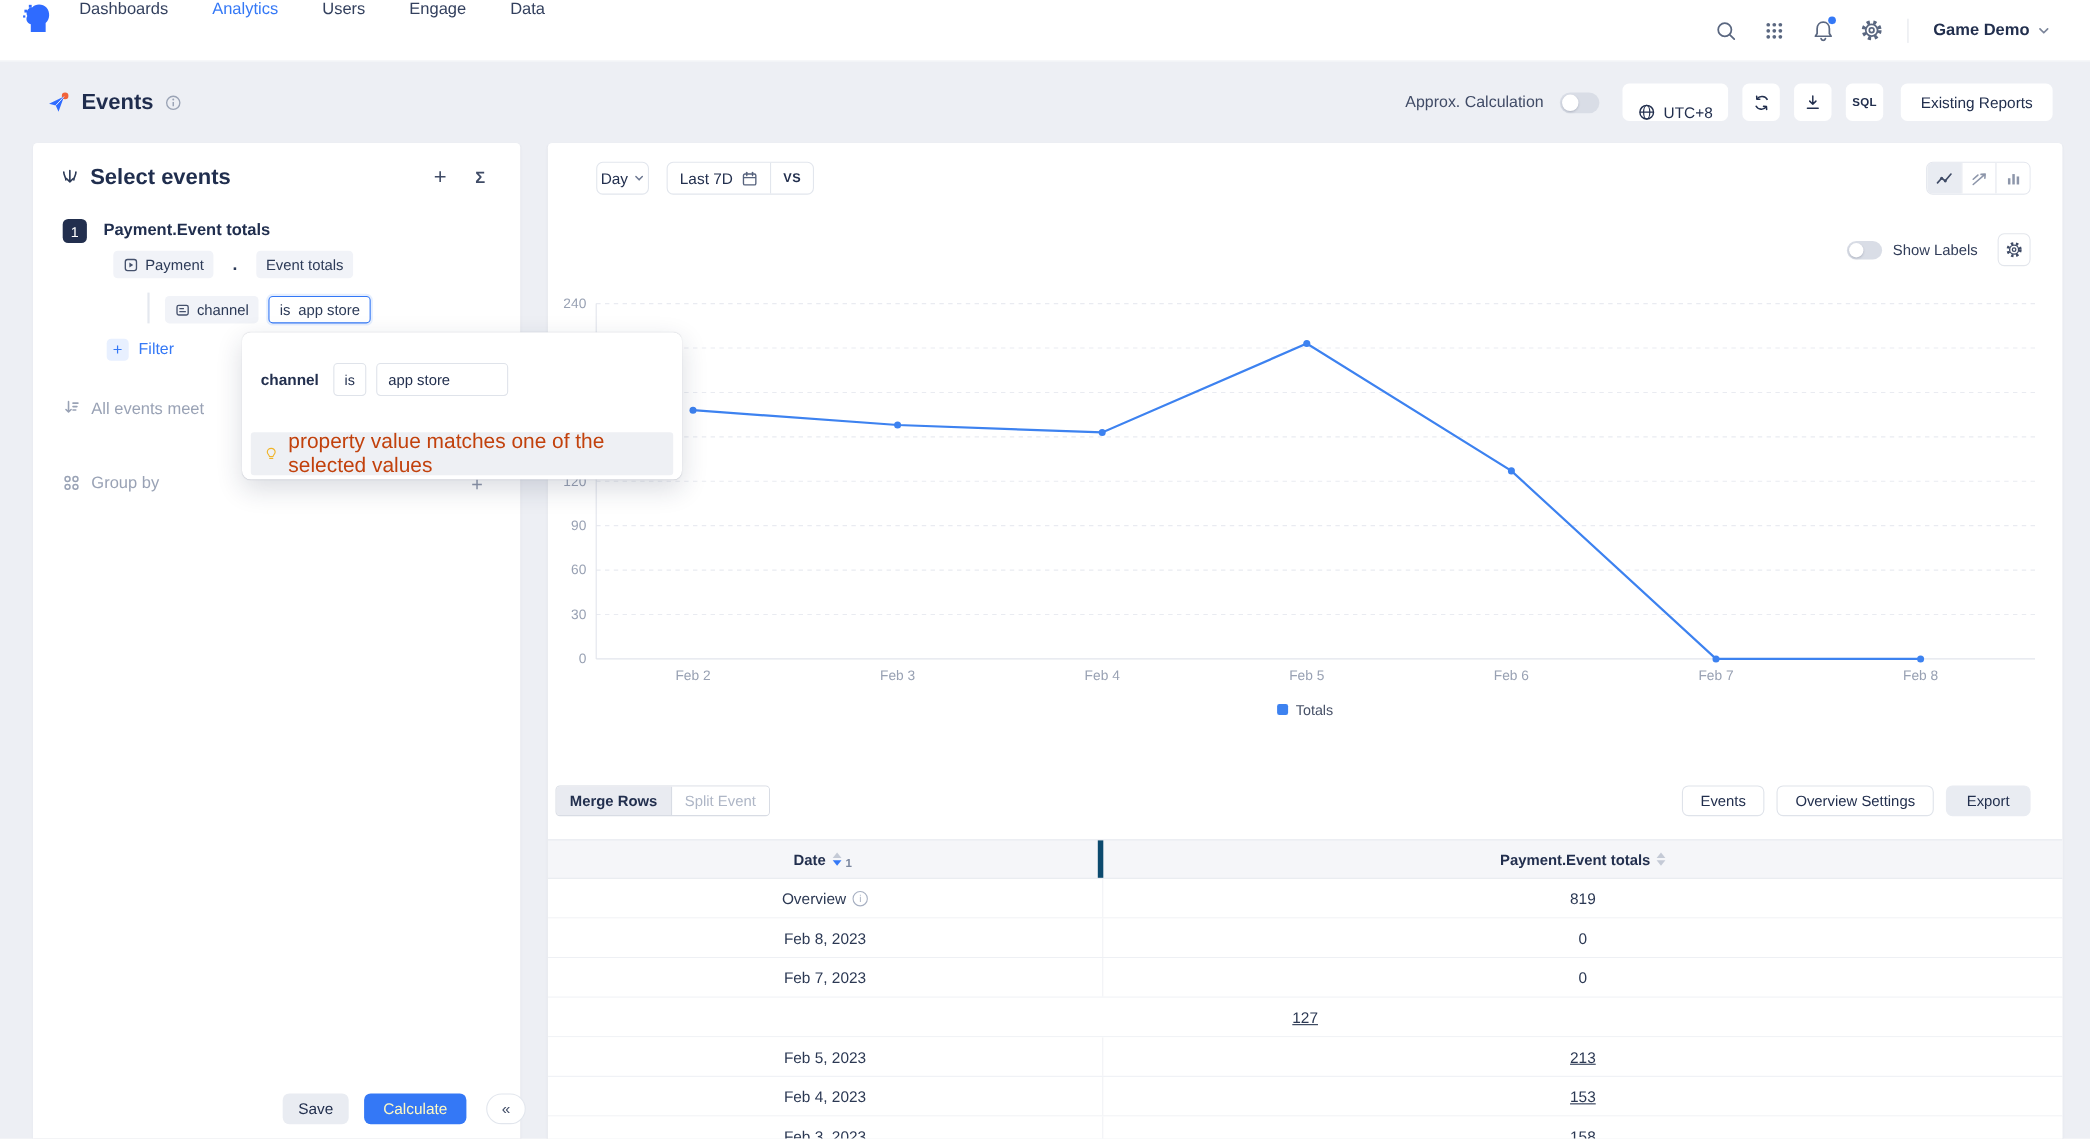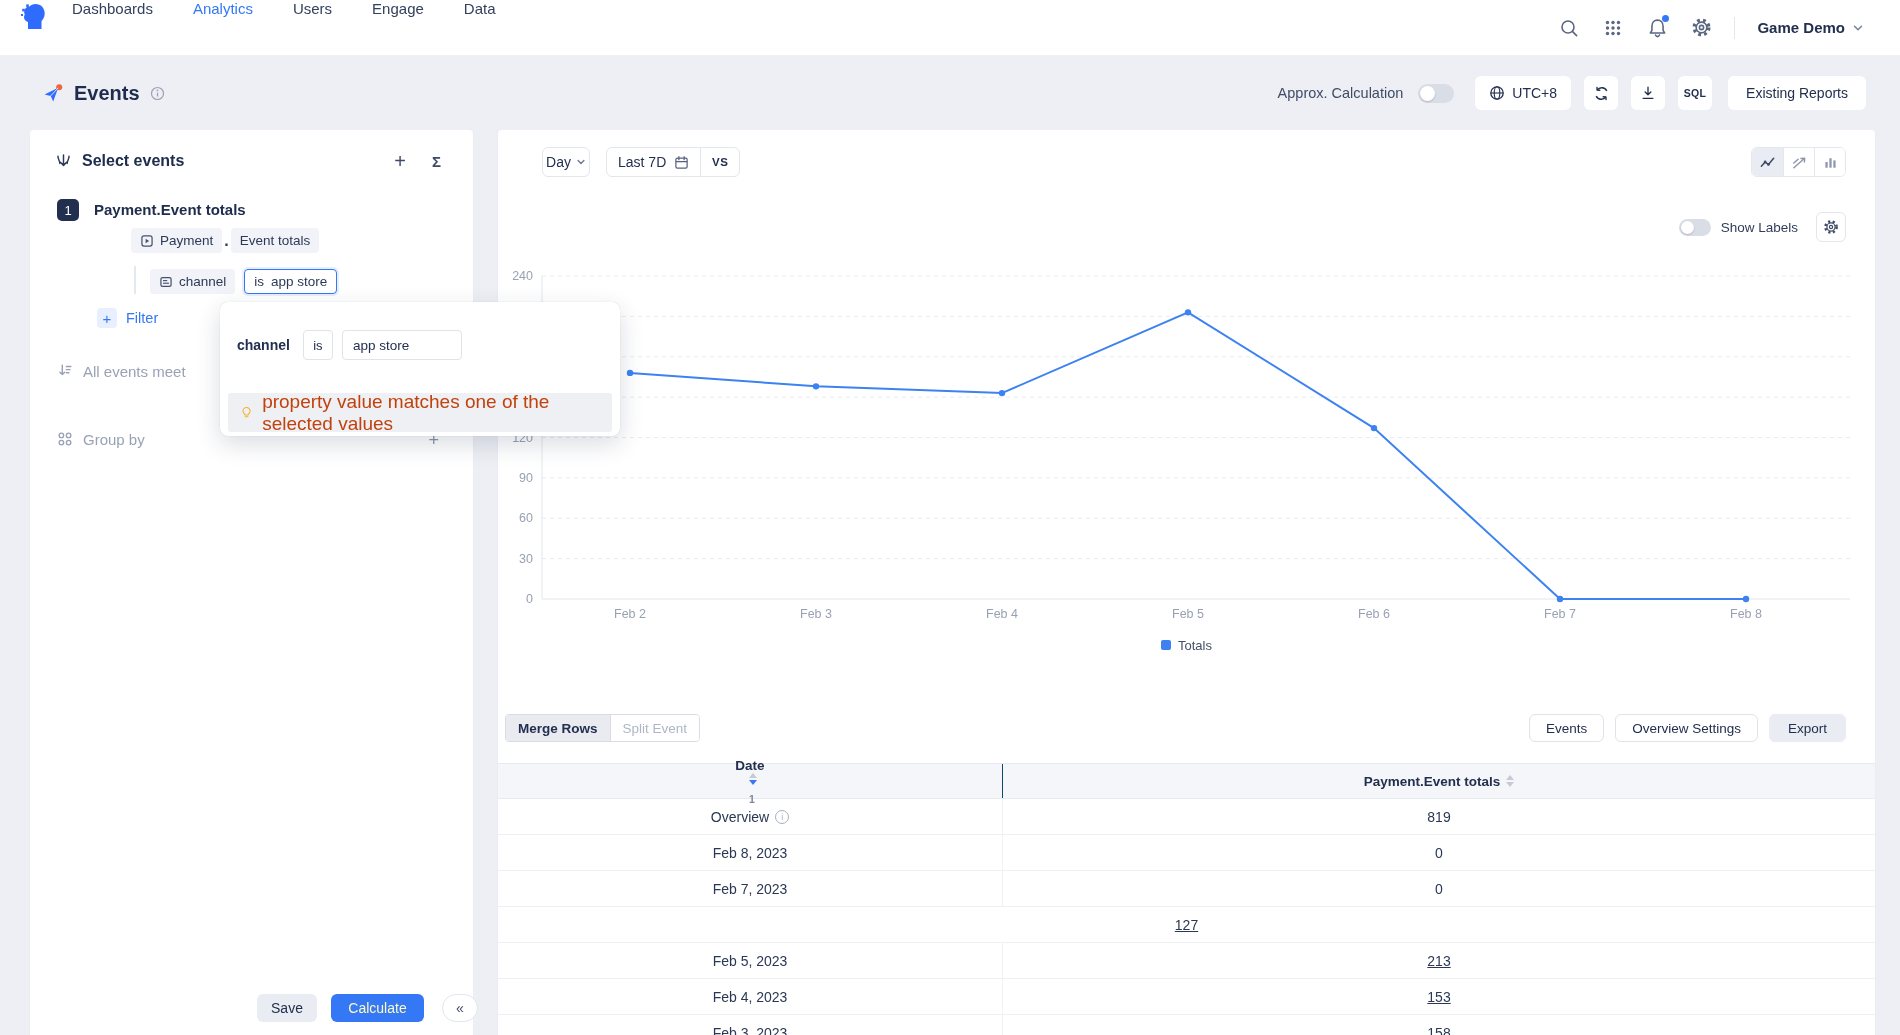--- a/index.html
+++ b/index.html
@@ -39,30 +39,30 @@
   .hbtn.wide { padding:0 18px; margin-left:3px; }
 
   
   .left-panel { position:absolute; left:30px; top:130px; width:443px; bottom:0; background:#fff;
     border-radius:4px 4px 0 0; box-shadow:0 1px 2px rgba(30,40,70,.05); z-index:5; }
   .right-panel { position:absolute; left:498px; top:130px; width:1377px; bottom:0; background:#fff;
     border-radius:4px 4px 0 0; box-shadow:0 1px 2px rgba(30,40,70,.05); overflow:hidden; }
 
   
   .sel-header { position:absolute; top:18px; left:24px; right:24px; height:26px; display:flex; align-items:center; }
-  .sel-title { font-size:16px; font-weight:600; color:#202e4e; margin-left:9px; }
+  .sel-title { font-size:20px; font-weight:600; color:#202e4e; margin-left:9px; }
   .sel-actions { margin-left:auto; display:flex; align-items:center; gap:26px; padding-right:8px; }
   .plus-glyph { font-size:20px; color:#3f4b66; line-height:1; cursor:pointer; }
   .sigma-glyph { font-size:15px; font-weight:700; color:#3f4b66; cursor:pointer; }
 
   .ev-badge { position:absolute; left:27px; top:69px; width:22px; height:22px; background:#222f4e; color:#fff;
     border-radius:5px; font-size:13px; display:flex; align-items:center; justify-content:center; }
   .ev-name { position:absolute; left:64px; top:71px; font-size:15px; font-weight:700; color:#202e4e; }
 
-  .chips-row { position:absolute; left:73px; top:98px; display:flex; align-items:center; gap:2px;margin-left:28px; }
+  .chips-row { position:absolute; left:73px; top:98px; display:flex; align-items:center; gap:17px; }
   .chip { height:25px; background:#f1f3f8; border-radius:4px; display:flex; align-items:center; gap:6px;
     padding:0 9px; font-size:13.5px; color:#2c3a57; cursor:pointer; }
   .chip-dot { color:#2c3a57; font-weight:700; }
 
   .indent-line { position:absolute; left:104px; top:136px; width:2px; height:28px; background:#e4e8ef; }
   .filter-row { position:absolute; left:120px; top:139px; display:flex; align-items:center; gap:9px; }
   .chip.focus { background:#fff; border:1px solid #3478f6; box-shadow:0 0 0 2px rgba(52,120,246,.12); gap:7px; }
 
   .filter-add { position:absolute; left:67px; top:178px; display:flex; align-items:center; gap:9px; cursor:pointer; }
   .plus-box { width:20px; height:20px; border-radius:4px; background:#e8f0ff; color:#3478f6; font-size:15px;
@@ -118,21 +118,21 @@
   .mg-btn + .mg-btn { border-left:1px solid #d8dce4; }
   .tt-right { margin-left:auto; display:flex; align-items:center; gap:11px; }
   .tbtn { height:28px; padding:0 16px; background:#fff; border:1px solid #dfe3ea; border-radius:6px;
     font-size:13.5px; color:#222f4e; cursor:pointer; display:flex; align-items:center; }
   .tbtn.fill { background:#e9ecf2; border-color:#e9ecf2; padding:0 18px; }
 
   
   .table-wrap { position:absolute; top:633px; left:0; right:0; }
   .thead { height:36px; background:#f5f6f9; border-top:1px solid #e7eaef; border-bottom:1px solid #e7eaef; display:flex; }
   .th { display:flex; align-items:center; justify-content:center; font-size:13.5px; font-weight:600; color:#222f4e; }
-  .th1 { width:505px; border-right:1px solid #0c4a6e;flex-direction:column; }
+  .th1 { width:505px; border-right:5px solid #0c4a6e; }
   .th2 { flex:1; }
   .sort-stack { display:flex; flex-direction:column; gap:2px; margin-left:6px; cursor:pointer; }
   .tri-up { width:0; height:0; border-left:4px solid transparent; border-right:4px solid transparent; border-bottom:5px solid #c4cad6; }
   .tri-down { width:0; height:0; border-left:4px solid transparent; border-right:4px solid transparent; border-top:5px solid #c4cad6; }
   .tri-down.on { border-top-color:#3478f6; }
   .sort-ord { font-size:10.5px; color:#7c88a0; margin-left:4px; margin-top:8px; }
   .trow { height:36px; display:flex; border-bottom:1px solid #eef0f4; background:#fff; }
   .tcell { display:flex; align-items:center; justify-content:center; font-size:14px; color:#2b3853; }
   .tc1 { width:505px; border-right:1px solid #f0f2f6; }
   .tc2 { flex:1; }
@@ -232,21 +232,21 @@
       <svg width="15" height="15" viewBox="0 0 16 16">
           <circle cx="8" cy="8" r="6.4" fill="none" stroke="#9aa3b5" stroke-width="1.3"></circle>
           <line x1="8" y1="7.1" x2="8" y2="11.2" stroke="#9aa3b5" stroke-width="1.4"></line>
           <circle cx="8" cy="4.7" r="0.95" fill="#9aa3b5"></circle>
         </svg>
     </span>
   </div>
   <div class="ph-right">
     <span class="approx-label">Approx. Calculation</span>
     <div class="toggle"></div>
-    <div class="hbtn" style="margin-left:8px;">
+    <div class="hbtn" style="margin-left:8px;align-items:flex-end;">
       <svg width="16" height="16" viewBox="0 0 16 16">
           <circle cx="8" cy="8" r="6.2" fill="none" stroke="#222f4e" stroke-width="1.3"></circle>
           <ellipse cx="8" cy="8" rx="2.8" ry="6.2" fill="none" stroke="#222f4e" stroke-width="1.1"></ellipse>
           <line x1="1.8" y1="8" x2="14.2" y2="8" stroke="#222f4e" stroke-width="1.1"></line>
         </svg>
       <span>UTC+8</span>
     </div>
     <div class="hbtn sq">
       <svg width="17" height="17" viewBox="0 0 18 18">
         <path d="M14.6 6.2 A6 6 0 0 0 4.4 5.4" fill="none" stroke="#222f4e" stroke-width="1.5"></path>

